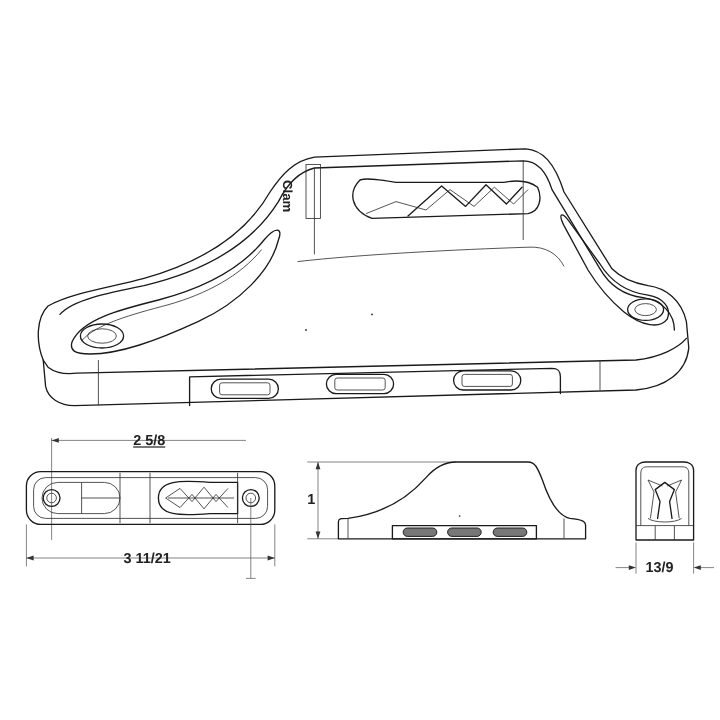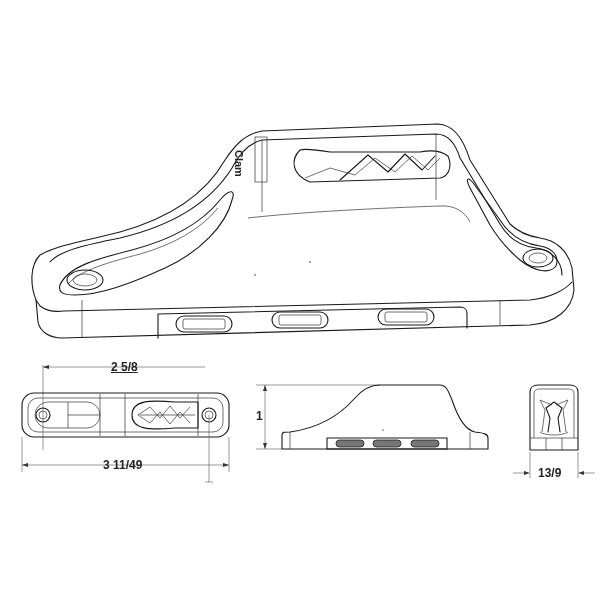--- a/index.html
+++ b/index.html
@@ -113,15 +113,15 @@
     <line class="dim" x1="513" y1="473" x2="525" y2="473"></line>
     <line class="dim" x1="583" y1="473" x2="595" y2="473"></line>
     <path d="M530 473 l-6 -2 l0 4 z" fill="#333"></path>
     <path d="M578 473 l6 -2 l0 4 z" fill="#333"></path>
   </g>
 </svg>
 
 <span class="dimtext" style="left:245px;top:150px;font-size:11px;transform:rotate(90deg);transform-origin:left top;">Clam</span>
 
 <span class="dimtext" style="left:111px;top:360px;text-decoration:underline;">2 5/8</span>
-<span class="dimtext" style="left:103px;top:458px;">3 11/49</span>
+<span class="dimtext" style="left:103px;top:458px;">3 11/21</span>
 <span class="dimtext" style="left:256px;top:409px;">1</span>
 <span class="dimtext" style="left:538px;top:466px;">13/9</span>
 
 </body></html>

